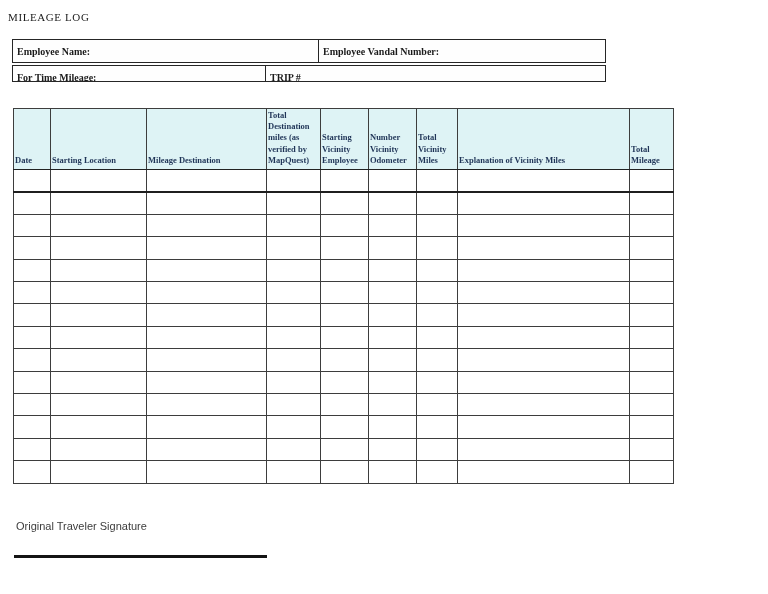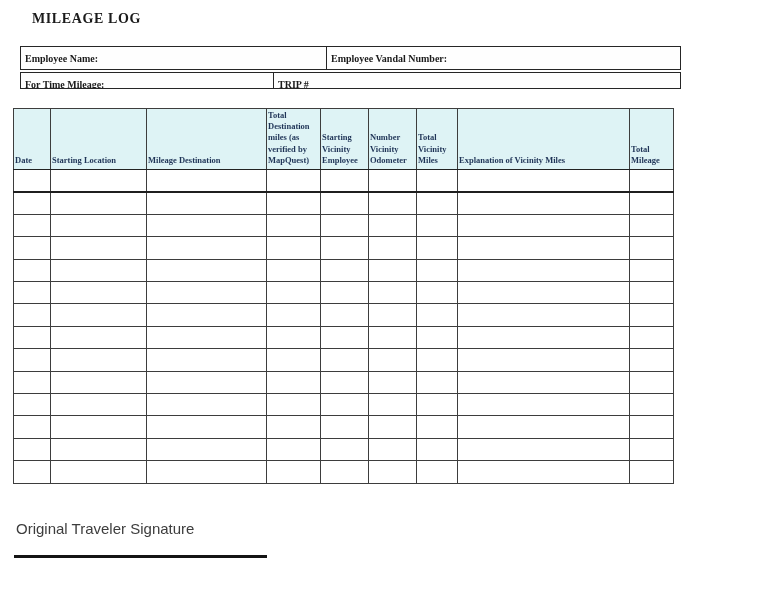--- a/index.html
+++ b/index.html
@@ -7,36 +7,35 @@
   .page {
     position: relative;
     width: 768px;
     height: 594px;
     background: #ffffff;
     font-family: "Liberation Serif", serif;
     overflow: hidden;
   }
   .doc-title {
     position: absolute;
-    left: 32px;
+    left: 8px;
     top: 11px;
-    font-size: 14px;
-    font-weight: bold;
+    font-size: 11px;
+    font-weight: normal;
     letter-spacing: 0.6px;
     color: #1b1b1b;
     white-space: nowrap;
   }
   .form-box {
     position: absolute;
-    left: 20px;
-    width: 661px;
+    left: 12px;
+    width: 594px;
     display: flex;
     border: 1.5px solid var(--border-dark, #262626);
     background: #fefefe;
-    margin-top: 7px;
   }
   .form-box.row1 { top: 39px; height: 24px; }
   .form-box.row2 { top: 65px; height: 17px; }
   .form-cell {
     padding: 1px 0 0 4px;
     overflow: hidden;
   }
   .form-cell.left1 { width: 306px; border-right: 1.5px solid var(--border-dark, #262626); }
   .form-cell.left2 { width: 253px; border-right: 1.5px solid var(--border-dark, #262626); }
   .form-cell.grow { flex: 1; }
@@ -82,21 +81,21 @@
     background: #ffffff;
     font-size: 9px;
     color: #1b1b1b;
     padding: 0 2px;
   }
   .sig-label {
     position: absolute;
     left: 16px;
     top: 520px;
     font-family: "Liberation Sans", sans-serif;
-    font-size: 15px;
+    font-size: 11px;
     color: #3d3d3d;
     white-space: nowrap;
   }
   .sig-line {
     position: absolute;
     left: 14px;
     top: 555px;
     width: 253px;
     height: 2.5px;
     background: #141414;

